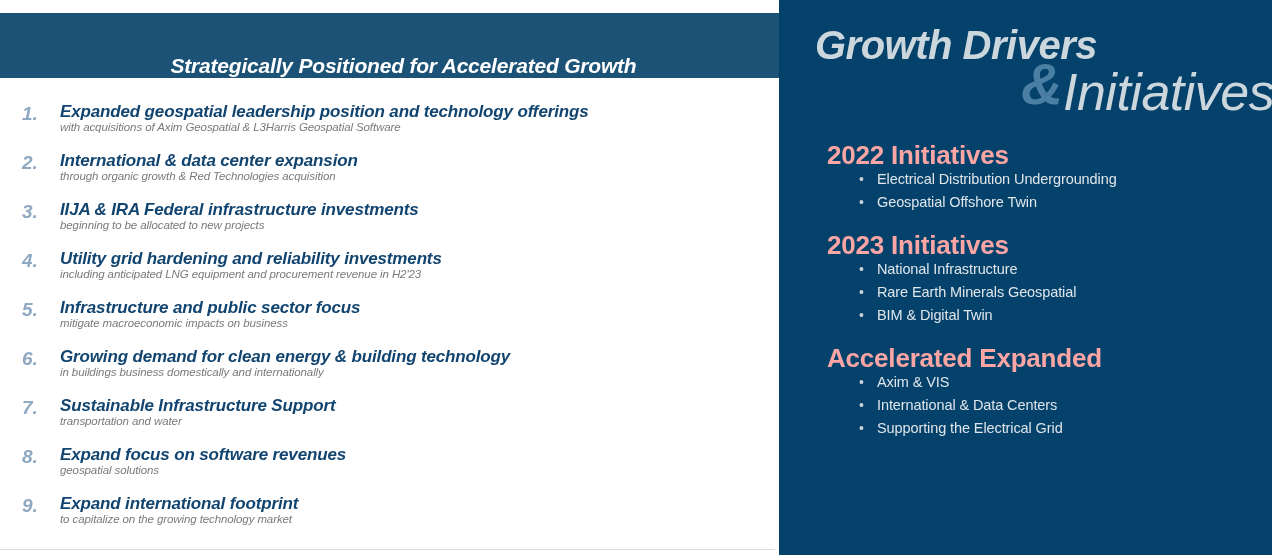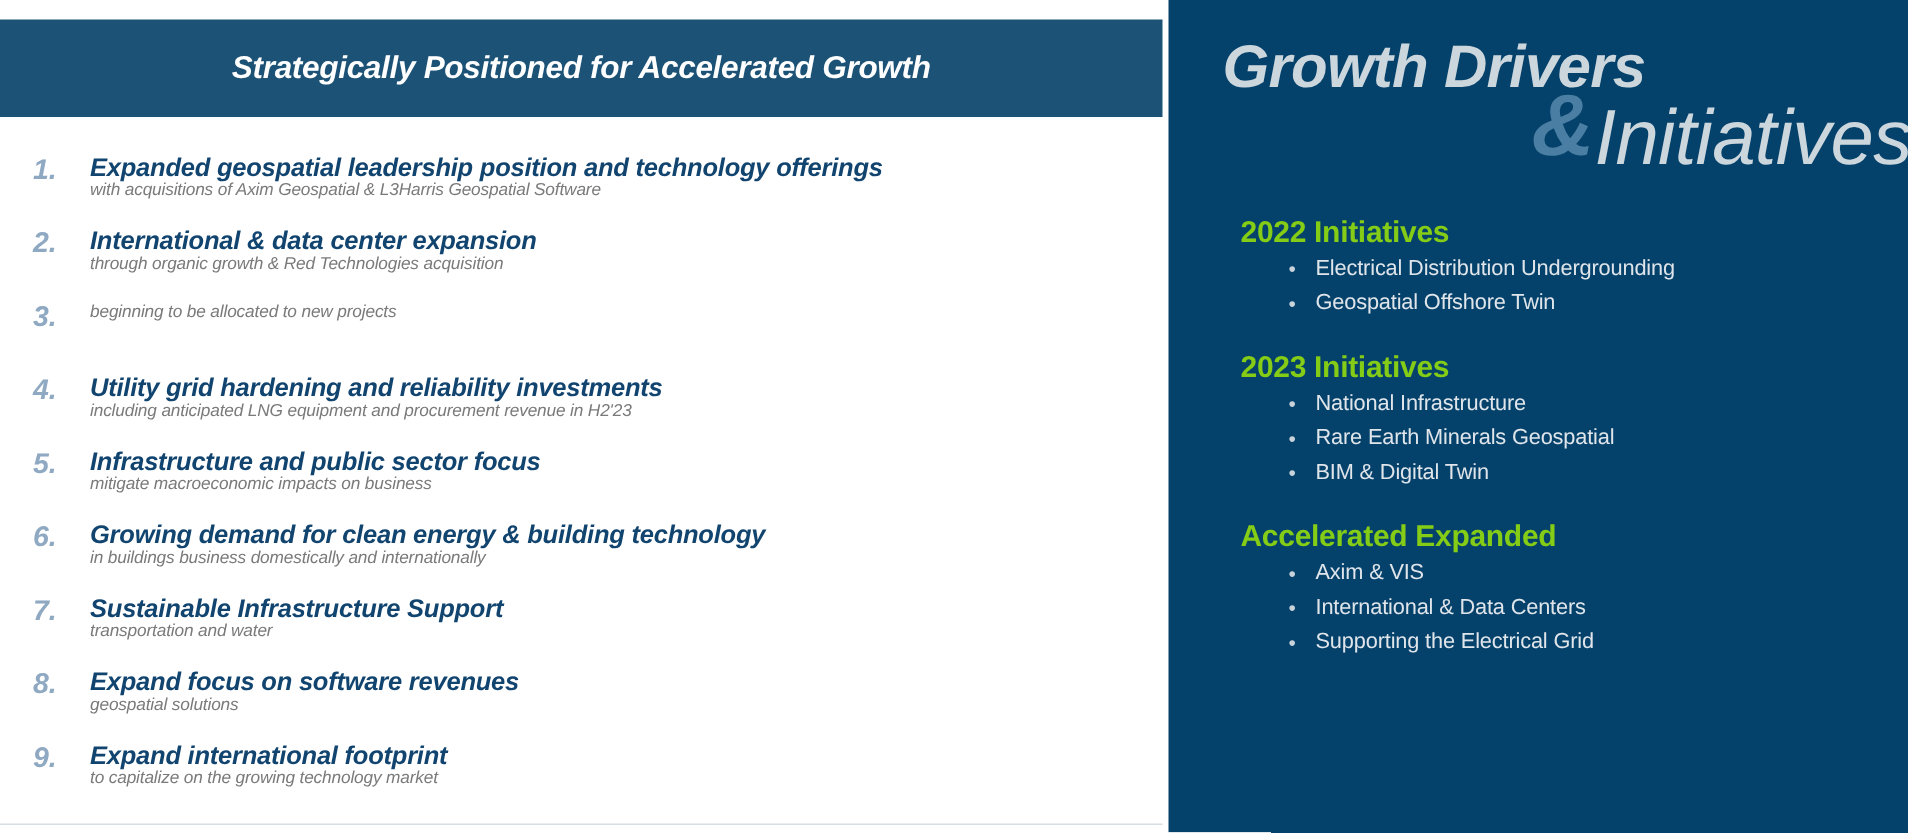--- a/index.html
+++ b/index.html
@@ -28,22 +28,23 @@
     background: #ffffff;
   }
   .title-bar {
     position: absolute;
     left: 0;
     top: 13px;
     width: 775px;
     height: 65px;
     background: #1c5275;
     display: flex;
-    align-items: center;
+    align-items: flex-end;
     justify-content: center;
+    padding-left: 16px;
   }
   .title-bar-text {
     color: #ffffff;
     font-size: 21px;
     font-weight: bold;
     font-style: italic;
     letter-spacing: -0.2px;
     white-space: nowrap;
   }
   .bottom-rule {
@@ -152,22 +153,22 @@
   .rp-sections {
     position: absolute;
     left: 48px;
     top: 142px;
     width: 430px;
   }
   .rp-section {
     margin-bottom: 18px;
   }
   .rp-section-heading {
-    color: #84cc16;
-    font-size: 20px;
+    color: #fca5a5;
+    font-size: 26px;
     font-weight: bold;
     line-height: 26px;
     letter-spacing: -0.2px;
   }
   .rp-bullet-row {
     display: flex;
     align-items: flex-start;
     padding-left: 32px;
     line-height: 23px;
   }
@@ -212,20 +213,21 @@
         <div class="num-marker">2.</div>
         <div class="num-body">
           <div class="num-head">International &amp; data center expansion</div>
           <div class="num-sub">through organic growth &amp; Red Technologies acquisition</div>
         </div>
       </div>
 
       <div class="num-item">
         <div class="num-marker">3.</div>
         <div class="num-body">
+          <div class="num-head">IIJA &amp; IRA Federal infrastructure investments</div>
           <div class="num-sub">beginning to be allocated to new projects</div>
         </div>
       </div>
 
       <div class="num-item">
         <div class="num-marker">4.</div>
         <div class="num-body">
           <div class="num-head">Utility grid hardening and reliability investments</div>
           <div class="num-sub">including anticipated LNG equipment and procurement revenue in H2'23</div>
         </div>

